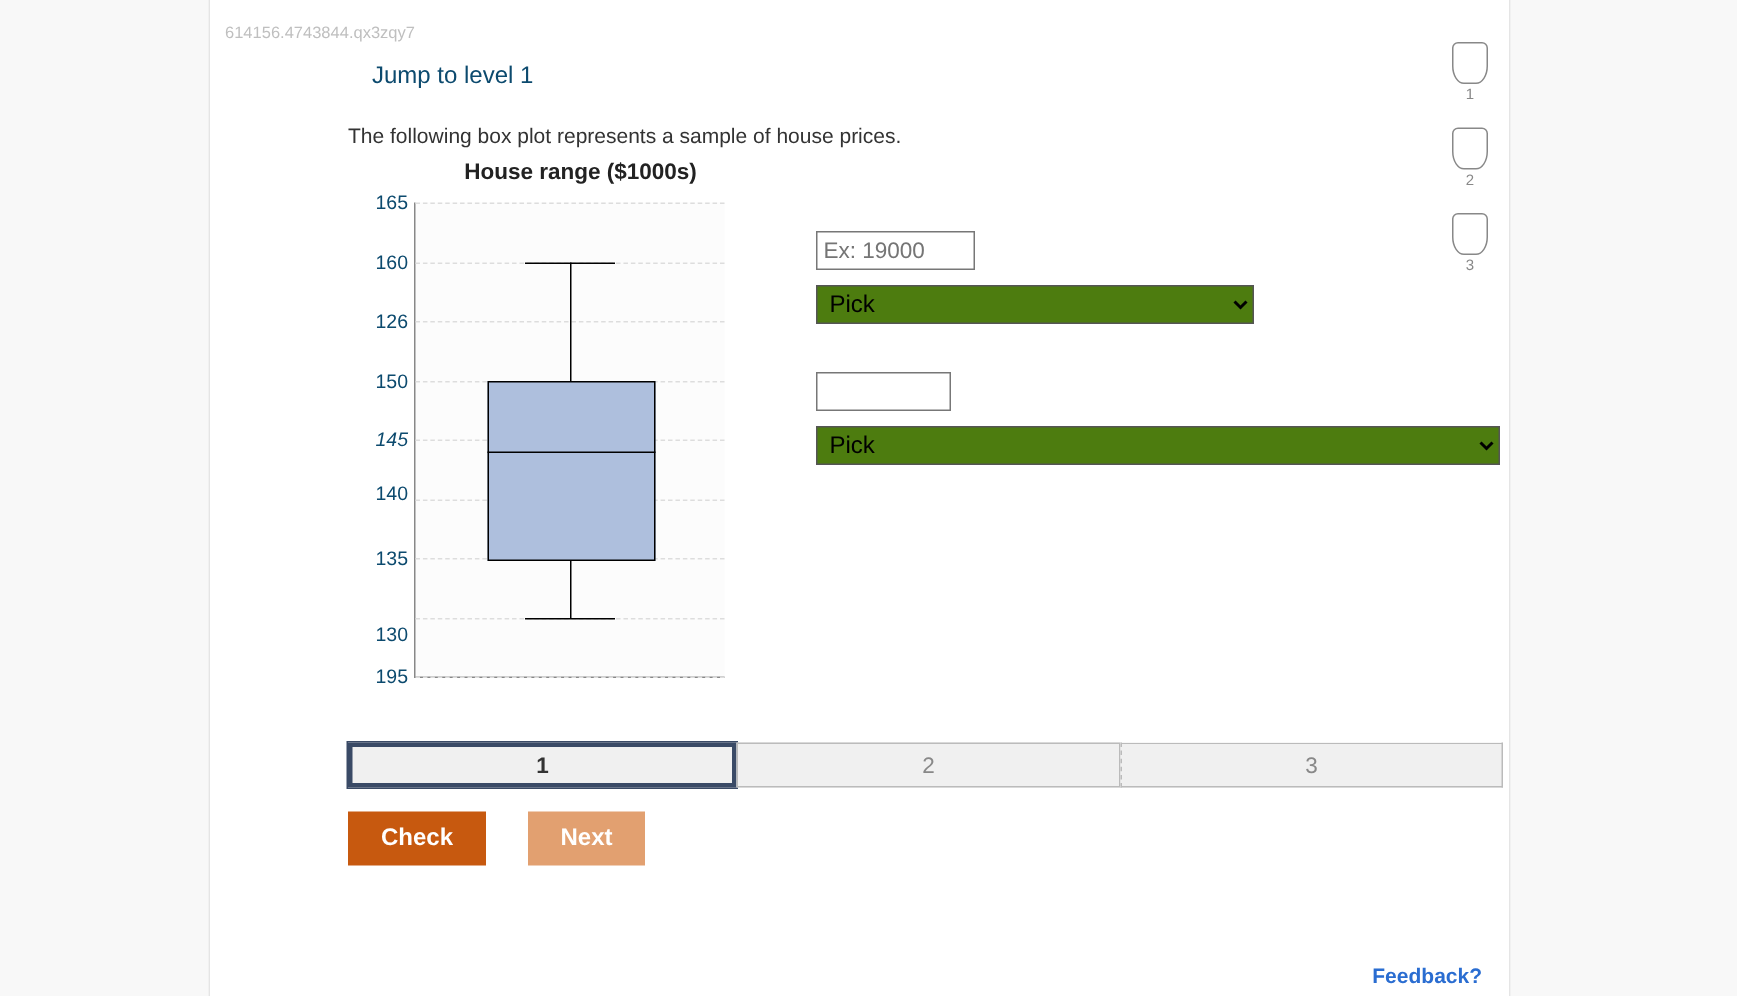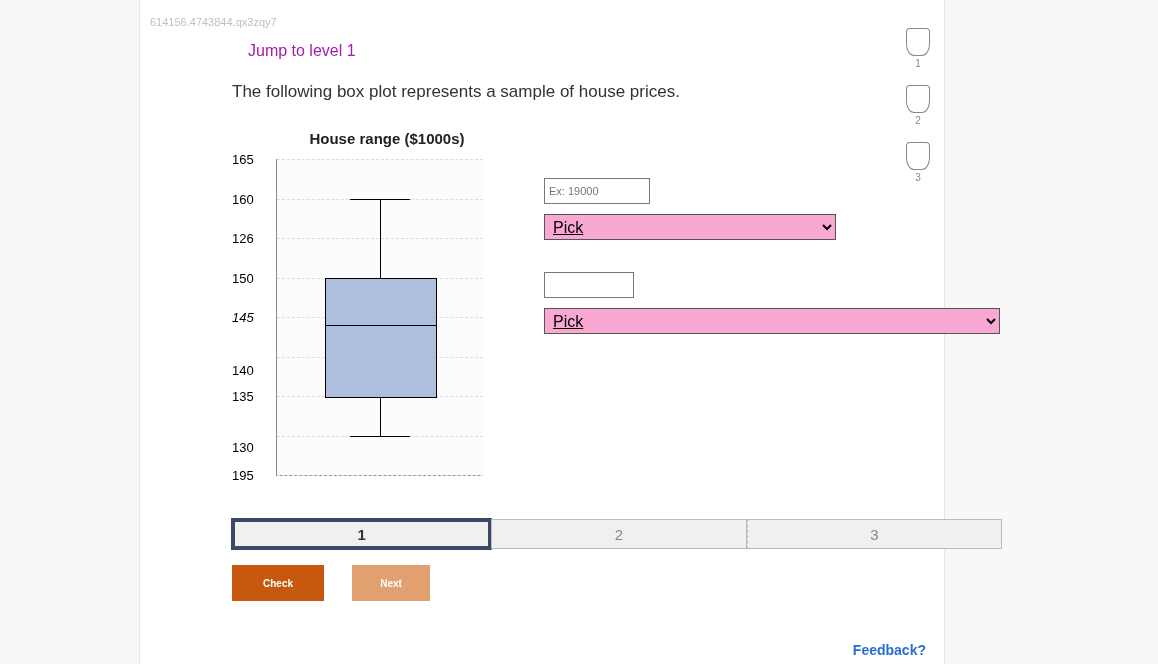--- a/index.html
+++ b/index.html
@@ -1,47 +1,47 @@
 <!DOCTYPE html>
 <html><head>
 <meta charset="utf-8">
 <style>
   html,body{margin:0;padding:0;font-family:Arial,Helvetica,sans-serif;font-size:16px;color:#222;}
   .page{width:1158px;height:664px;background:#f8f8f8;position:relative;box-sizing:border-box;}
-  .content-shell{position:absolute;left:139px;top:0;width:806px;height:664px;background:#fff;border-left:1px solid #e5e5e5;border-right:1px solid #e5e5e5;padding:16px 30px 0 30px;box-sizing:border-box;}
+  .content-shell{position:absolute;left:139px;top:0;width:868px;height:664px;background:#fff;border-left:1px solid #e5e5e5;border-right:1px solid #e5e5e5;padding:16px 30px 0 30px;box-sizing:border-box;}
   .tinyid{font-size:11px;color:#bfbfbf;margin-left:-20px;margin-bottom:14px;}
-  .jump{color:#a21caf;font-size:16px;margin-left:78px;margin-bottom:22px;}
-  .prompt{font-size:17px;color:#333;margin-left:62px;margin-bottom:28px;}
+  .jump{color:#0c4a6e;font-size:16px;margin-left:78px;margin-bottom:22px;}
+  .prompt{font-size:14px;color:#333;margin-left:62px;margin-bottom:8px;}
   .workrow{display:flex;align-items:flex-start;margin-left:62px;}
   .chartbox{width:270px;}
   .ctitle{font-weight:bold;font-size:15px;text-align:center;margin-left:60px;margin-bottom:6px;}
   .plot{position:relative;width:250px;height:330px;}
   .plotarea{position:absolute;left:44px;top:6px;width:206px;height:316px;border:1px solid #888;border-top:none;border-right:none;background:#fcfcfc;}
   .grid{position:absolute;left:0;width:100%;height:0;border-top:1px dashed #ddd;}
-  .ytick{position:absolute;left:0;width:40px;font-size:13px;color:#000000;transform:translateY(-50%);}
+  .ytick{position:absolute;left:0;width:40px;text-align:right;font-size:13px;color:#0c4a6e;transform:translateY(-50%);}
   .box{position:absolute;background:#aebfdd;border:1.5px solid #000;}
   .whisk{position:absolute;border-left:1.5px solid #000;width:0;}
   .cap{position:absolute;border-top:1.5px solid #000;height:0;}
   .median{position:absolute;border-top:1.5px solid #000;height:0;}
   .qside{margin-left:34px;margin-top:48px;width:520px;}
   .qline{font-size:17px;color:#333;margin-bottom:8px;}
   .mathvar{font-family:"Times New Roman",serif;font-style:italic;font-size:19px;}
   .mathsub{font-family:"Times New Roman",serif;font-weight:bold;font-size:17px;}
-  .numin{width:96px;height:22px;font-size:11px;border:1px solid #777;padding:1px 4px;margin-left:28px;display:block;margin-bottom:10px;}
-  .sel{height:26px;font-size:16px;border:1px solid #555;padding:1px 4px;margin-left:28px;display:block;background:#f9a8d4;text-decoration:underline;}
+  .numin{width:96px;height:22px;font-size:15px;border:1px solid #777;padding:1px 4px;margin-left:28px;display:block;margin-bottom:10px;}
+  .sel{height:26px;font-size:16px;border:1px solid #555;padding:1px 4px;margin-left:28px;display:block;background:#4d7c0f;}
   .sel1{width:292px;}
   .sel2{width:456px;}
   .numin2{width:80px;height:22px;font-size:15px;border:1px solid #777;padding:1px 4px;margin-left:28px;display:block;margin-bottom:10px;}
   .spacer{height:32px;}
   .progress{display:flex;margin-left:62px;margin-top:36px;width:770px;height:30px;}
   .pcell{flex:1;border:1px solid #bbb;background:#f0f0f0;display:flex;align-items:center;justify-content:center;font-size:15px;color:#888;}
   .pcell.active{border:3px solid #3a4a66;outline:1px solid #3a4a66;color:#333;font-weight:bold;background:#f0f0f0;}
   .pcell.dashed{border-left:1px dashed #bbb;}
   .btnrow{display:flex;gap:28px;margin-left:62px;margin-top:16px;}
-  .btn{height:36px;display:flex;align-items:center;justify-content:center;color:#fff;font-weight:bold;font-size:10px;cursor:pointer;}
+  .btn{height:36px;display:flex;align-items:center;justify-content:center;color:#fff;font-weight:bold;font-size:16px;cursor:pointer;}
   .check{background:#c7590f;width:92px;}
   .next{background:#e2a070;width:78px;}
   .feedback{position:absolute;right:18px;bottom:6px;font-size:14px;color:#2a6dd1;font-weight:bold;} 
   .shield{width:22px;height:26px;border:1.5px solid #888;border-radius:4px 4px 8px 8px / 4px 4px 12px 12px;background:#fff;}
   .shieldwrap{display:flex;flex-direction:column;align-items:center;gap:2px;}
   .shnum{font-size:10px;color:#888;}
   .sidecol{position:absolute;right:14px;top:28px;display:flex;flex-direction:column;gap:16px;align-items:center;}
 </style>
 </head>
 <body>
@@ -73,21 +73,21 @@
               <div class="whisk" style="left: 103px; top: 39.5px; height: 79px;"></div>
               <div class="whisk" style="left: 103px; top: 237px; height: 39.5px;"></div>
               <div class="cap" style="left: 73px; width: 60px; top: 39.5px;"></div>
               <div class="cap" style="left: 73px; width: 60px; top: 276.5px;"></div>
               <div class="box" style="left: 48px; width: 110px; top: 118.5px; height: 118.5px;"></div>
               <div class="median" style="left: 48px; width: 112px; top: 165.9px;"></div>
             </div>
         <div class="ytick" style="top: 322px;">195</div>
             <div class="ytick" style="top: 294px;">130</div>
             <div class="ytick" style="top: 243px;">135</div>
-            <div class="ytick" style="top: 217px;">140</div>
+            <div class="ytick" style="top: 200px;">140</div>
             <div class="ytick" style="top: 164px; font-style: italic;">145</div>
             <div class="ytick" style="top: 124.5px;">150</div>
             <div class="ytick" style="top: 85px;">126</div>
             <div class="ytick" style="top: 45.5px;">160</div>
             <div class="ytick" style="top: 6px;">165</div>
           </div>
       </div>
 
       <div class="qside">
         <input class="numin" placeholder="Ex: 19000" style="">

